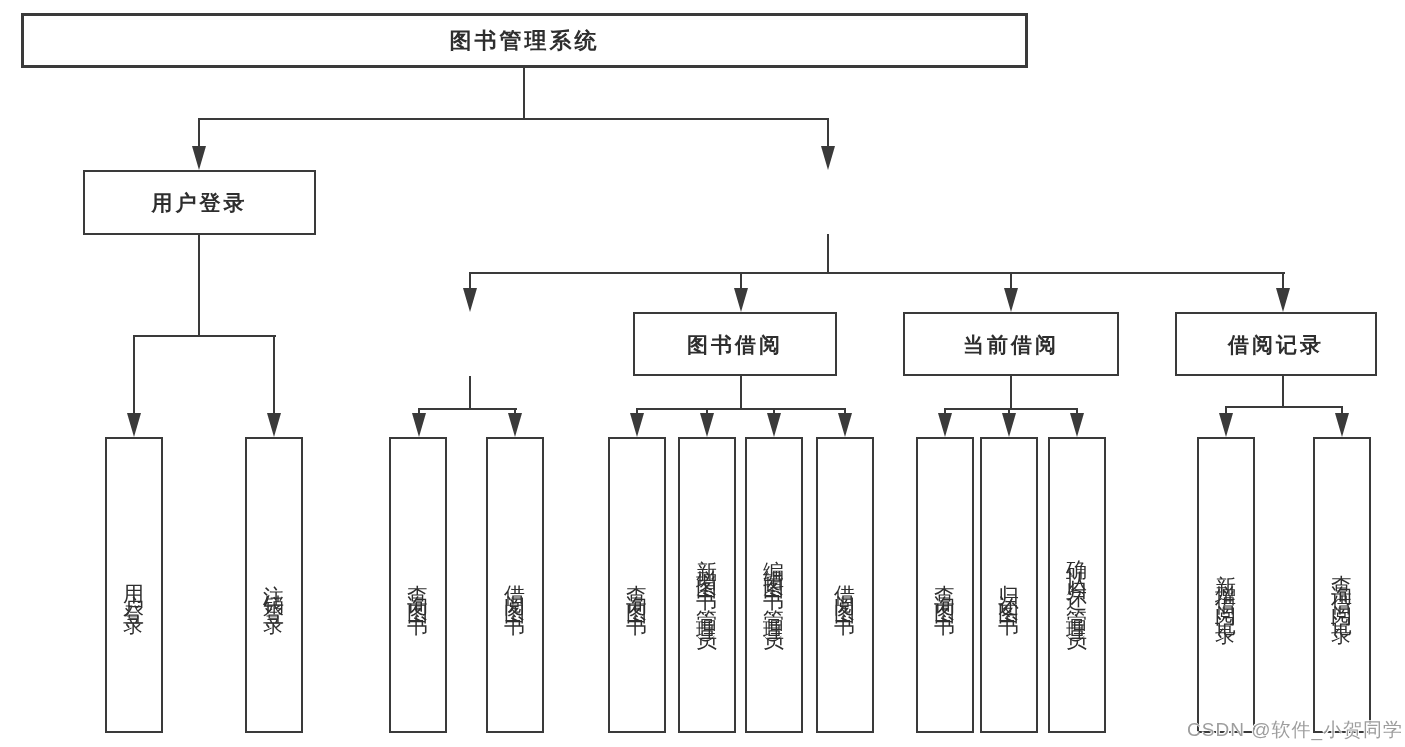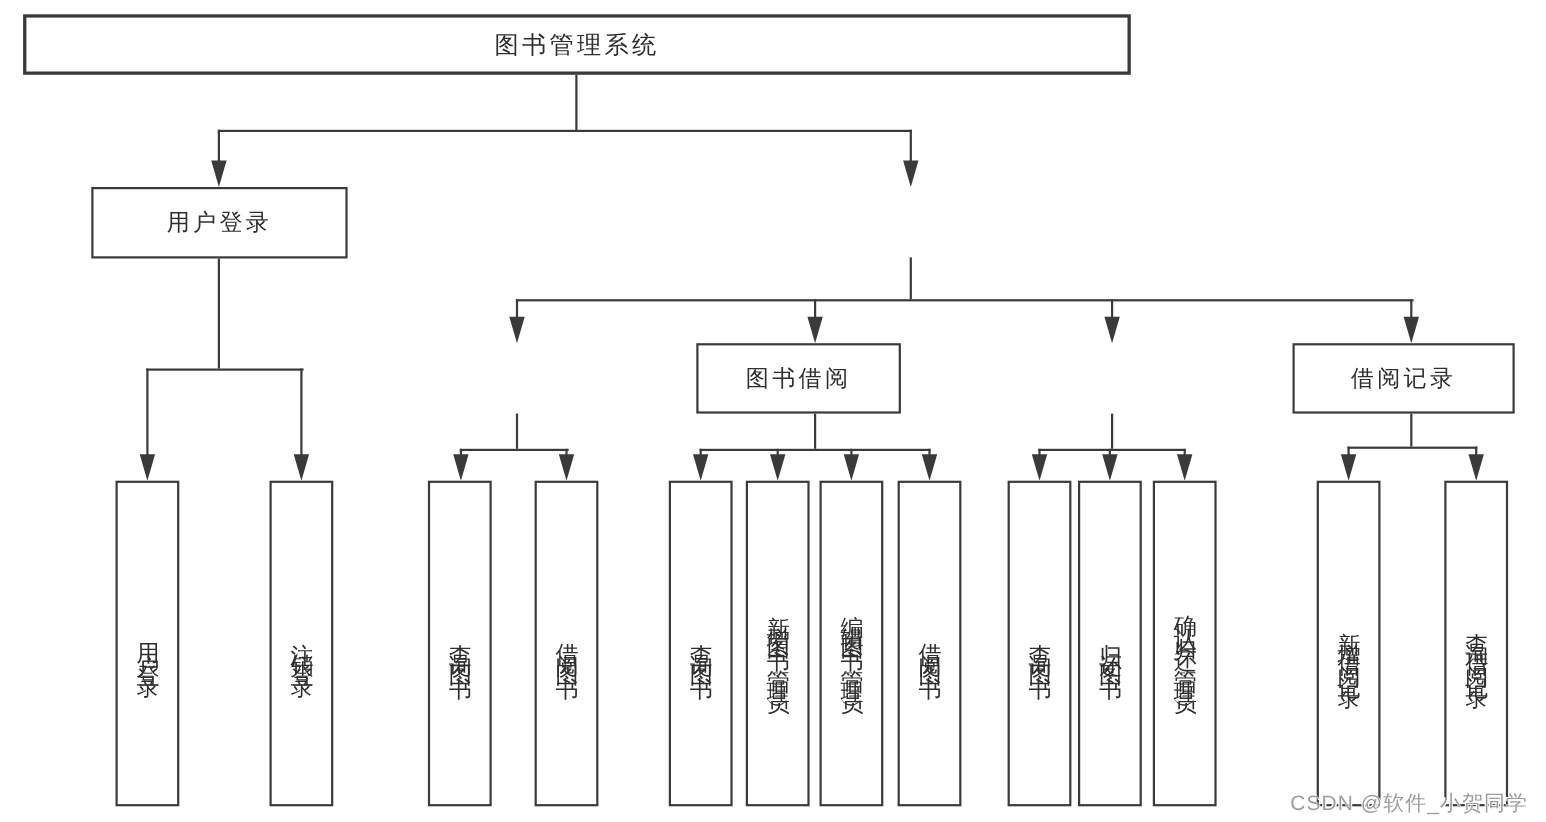--- a/index.html
+++ b/index.html
@@ -15,35 +15,35 @@
     background:var(--background);
     font-family:"Liberation Sans","DejaVu Sans",sans-serif;
     color:var(--text);overflow:hidden;
   }
   .node{
     position:absolute;background:#fff;border:2px solid var(--line);
     display:flex;align-items:center;justify-content:center;
     font-size:21px;line-height:1;
   }
   .node.root{border-width:3px;font-size:22px;letter-spacing:4px;}
-  .node.h{letter-spacing:3px;}
+  .node.h{letter-spacing:3px;font-weight:bold;}
   .node.v{
     writing-mode:vertical-rl;text-orientation:mixed;
     letter-spacing:10px;font-size:21px;
     padding-top:6px;
   }
   .vline{position:absolute;width:2px;background:var(--line);}
   .hline{position:absolute;height:2px;background:var(--line);}
   .arr{
     position:absolute;width:0;height:0;
     border-left:7px solid transparent;border-right:7px solid transparent;
     border-top:24px solid var(--line);
   }
   .watermark{
-    position:absolute;right:16px;bottom:4px;
+    position:absolute;right:2px;bottom:4px;
     font-size:19px;letter-spacing:1px;color:var(--watermark);
     text-shadow:1px 1px 0 #ffffff,-1px -1px 0 #ffffff;
     white-space:nowrap;
     margin-top:14px;
   }
 </style>
 </head>
 <body>
 
 <div class="canvas">
@@ -70,21 +70,22 @@
   <div class="hline" style="left:469px;top:272px;width:816px;"></div>
   <div class="vline" style="left:469px;top:272px;height:18px;"></div>
   <div class="arr" style="left:463px;top:288px;"></div>
   <div class="vline" style="left:740px;top:272px;height:18px;"></div>
   <div class="arr" style="left:734px;top:288px;"></div>
   <div class="vline" style="left:1010px;top:272px;height:18px;"></div>
   <div class="arr" style="left:1004px;top:288px;"></div>
   <div class="vline" style="left:1282px;top:272px;height:18px;"></div>
   <div class="arr" style="left:1276px;top:288px;"></div>
 
-  <div class="node h" style="left:633px;top:312px;width:186px;height:64px;">图书借阅</div>
+  <div class="node h" style="left:633px;top:312px;width:204px;height:64px;">图书借阅</div>
+  <div class="node h" style="left:903px;top:312px;width:216px;height:64px;">当前借阅</div>
   <div class="node h" style="left:1175px;top:312px;width:202px;height:64px;">借阅记录</div>
 
   <div class="vline" style="left:469px;top:376px;height:32px;"></div>
   <div class="hline" style="left:418px;top:408px;width:99px;"></div>
   <div class="vline" style="left:418px;top:408px;height:8px;"></div>
   <div class="arr" style="left:412px;top:413px;"></div>
   <div class="vline" style="left:514px;top:408px;height:8px;"></div>
   <div class="arr" style="left:508px;top:413px;"></div>
 
   <div class="vline" style="left:740px;top:376px;height:32px;"></div>

